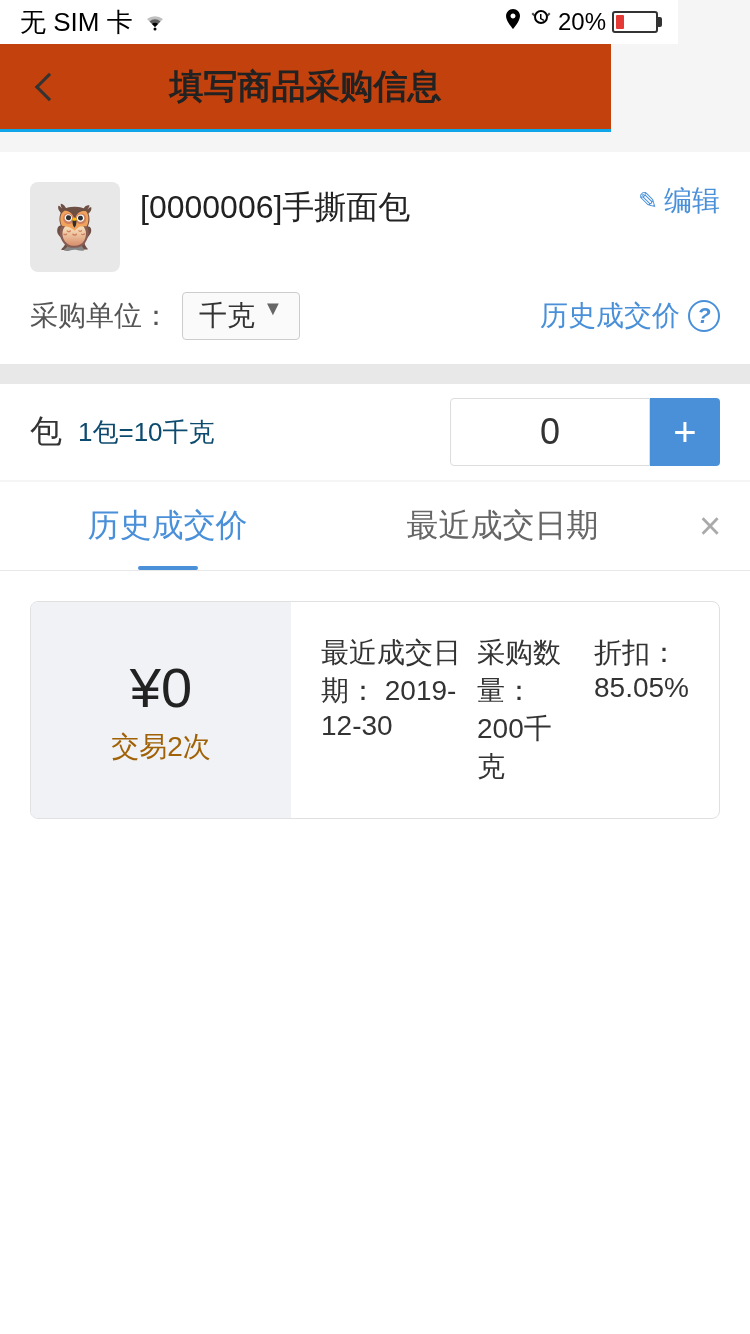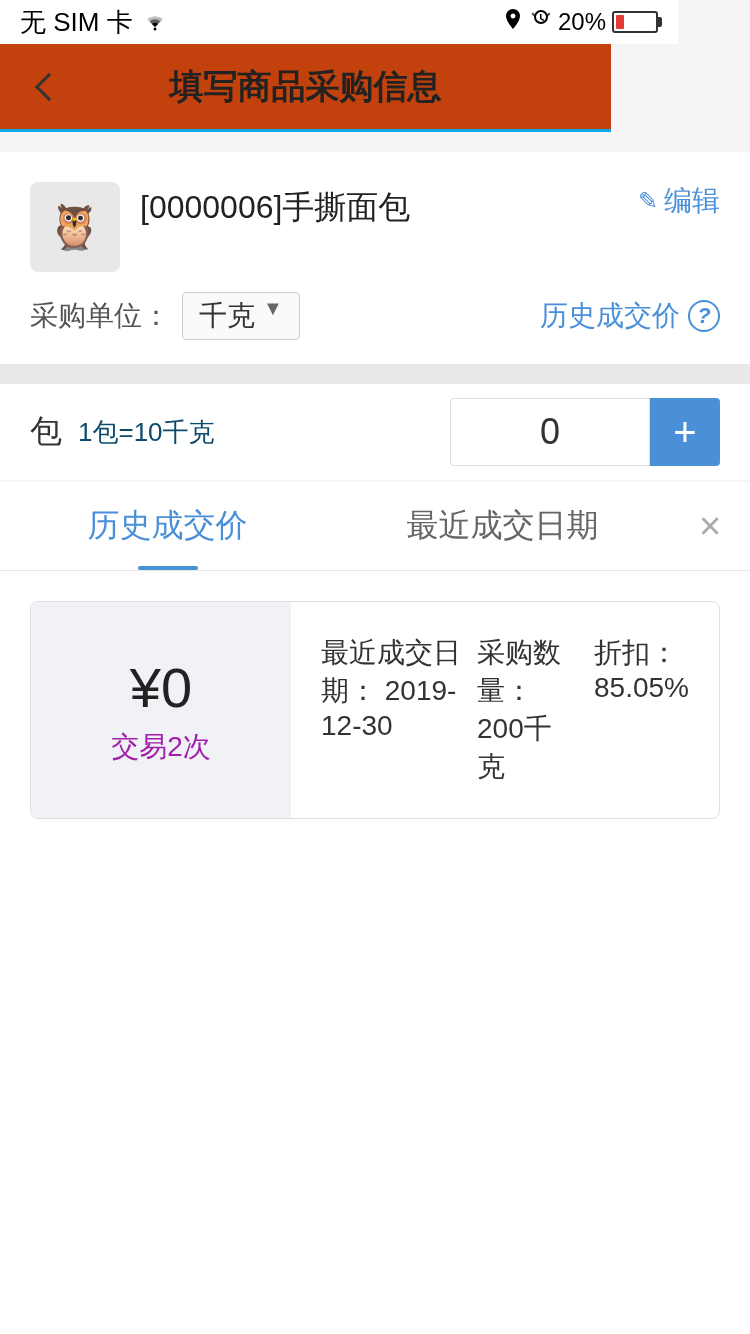--- a/index.html
+++ b/index.html
@@ -330,21 +330,21 @@
       justify-content: center;
       padding: 40px 20px;
     }
     .trade-price {
       font-size: 56px;
       color: #222;
       font-weight: 500;
     }
     .trade-count {
       font-size: 28px;
-      color: #a21caf;
+      color: #a16207;
       margin-top: 8px;
     }
     .trade-right {
       flex: 1;
       padding: 32px 30px;
       display: flex;
       flex-direction: row;
       gap: 16px;
     }
     .trade-info-line {

